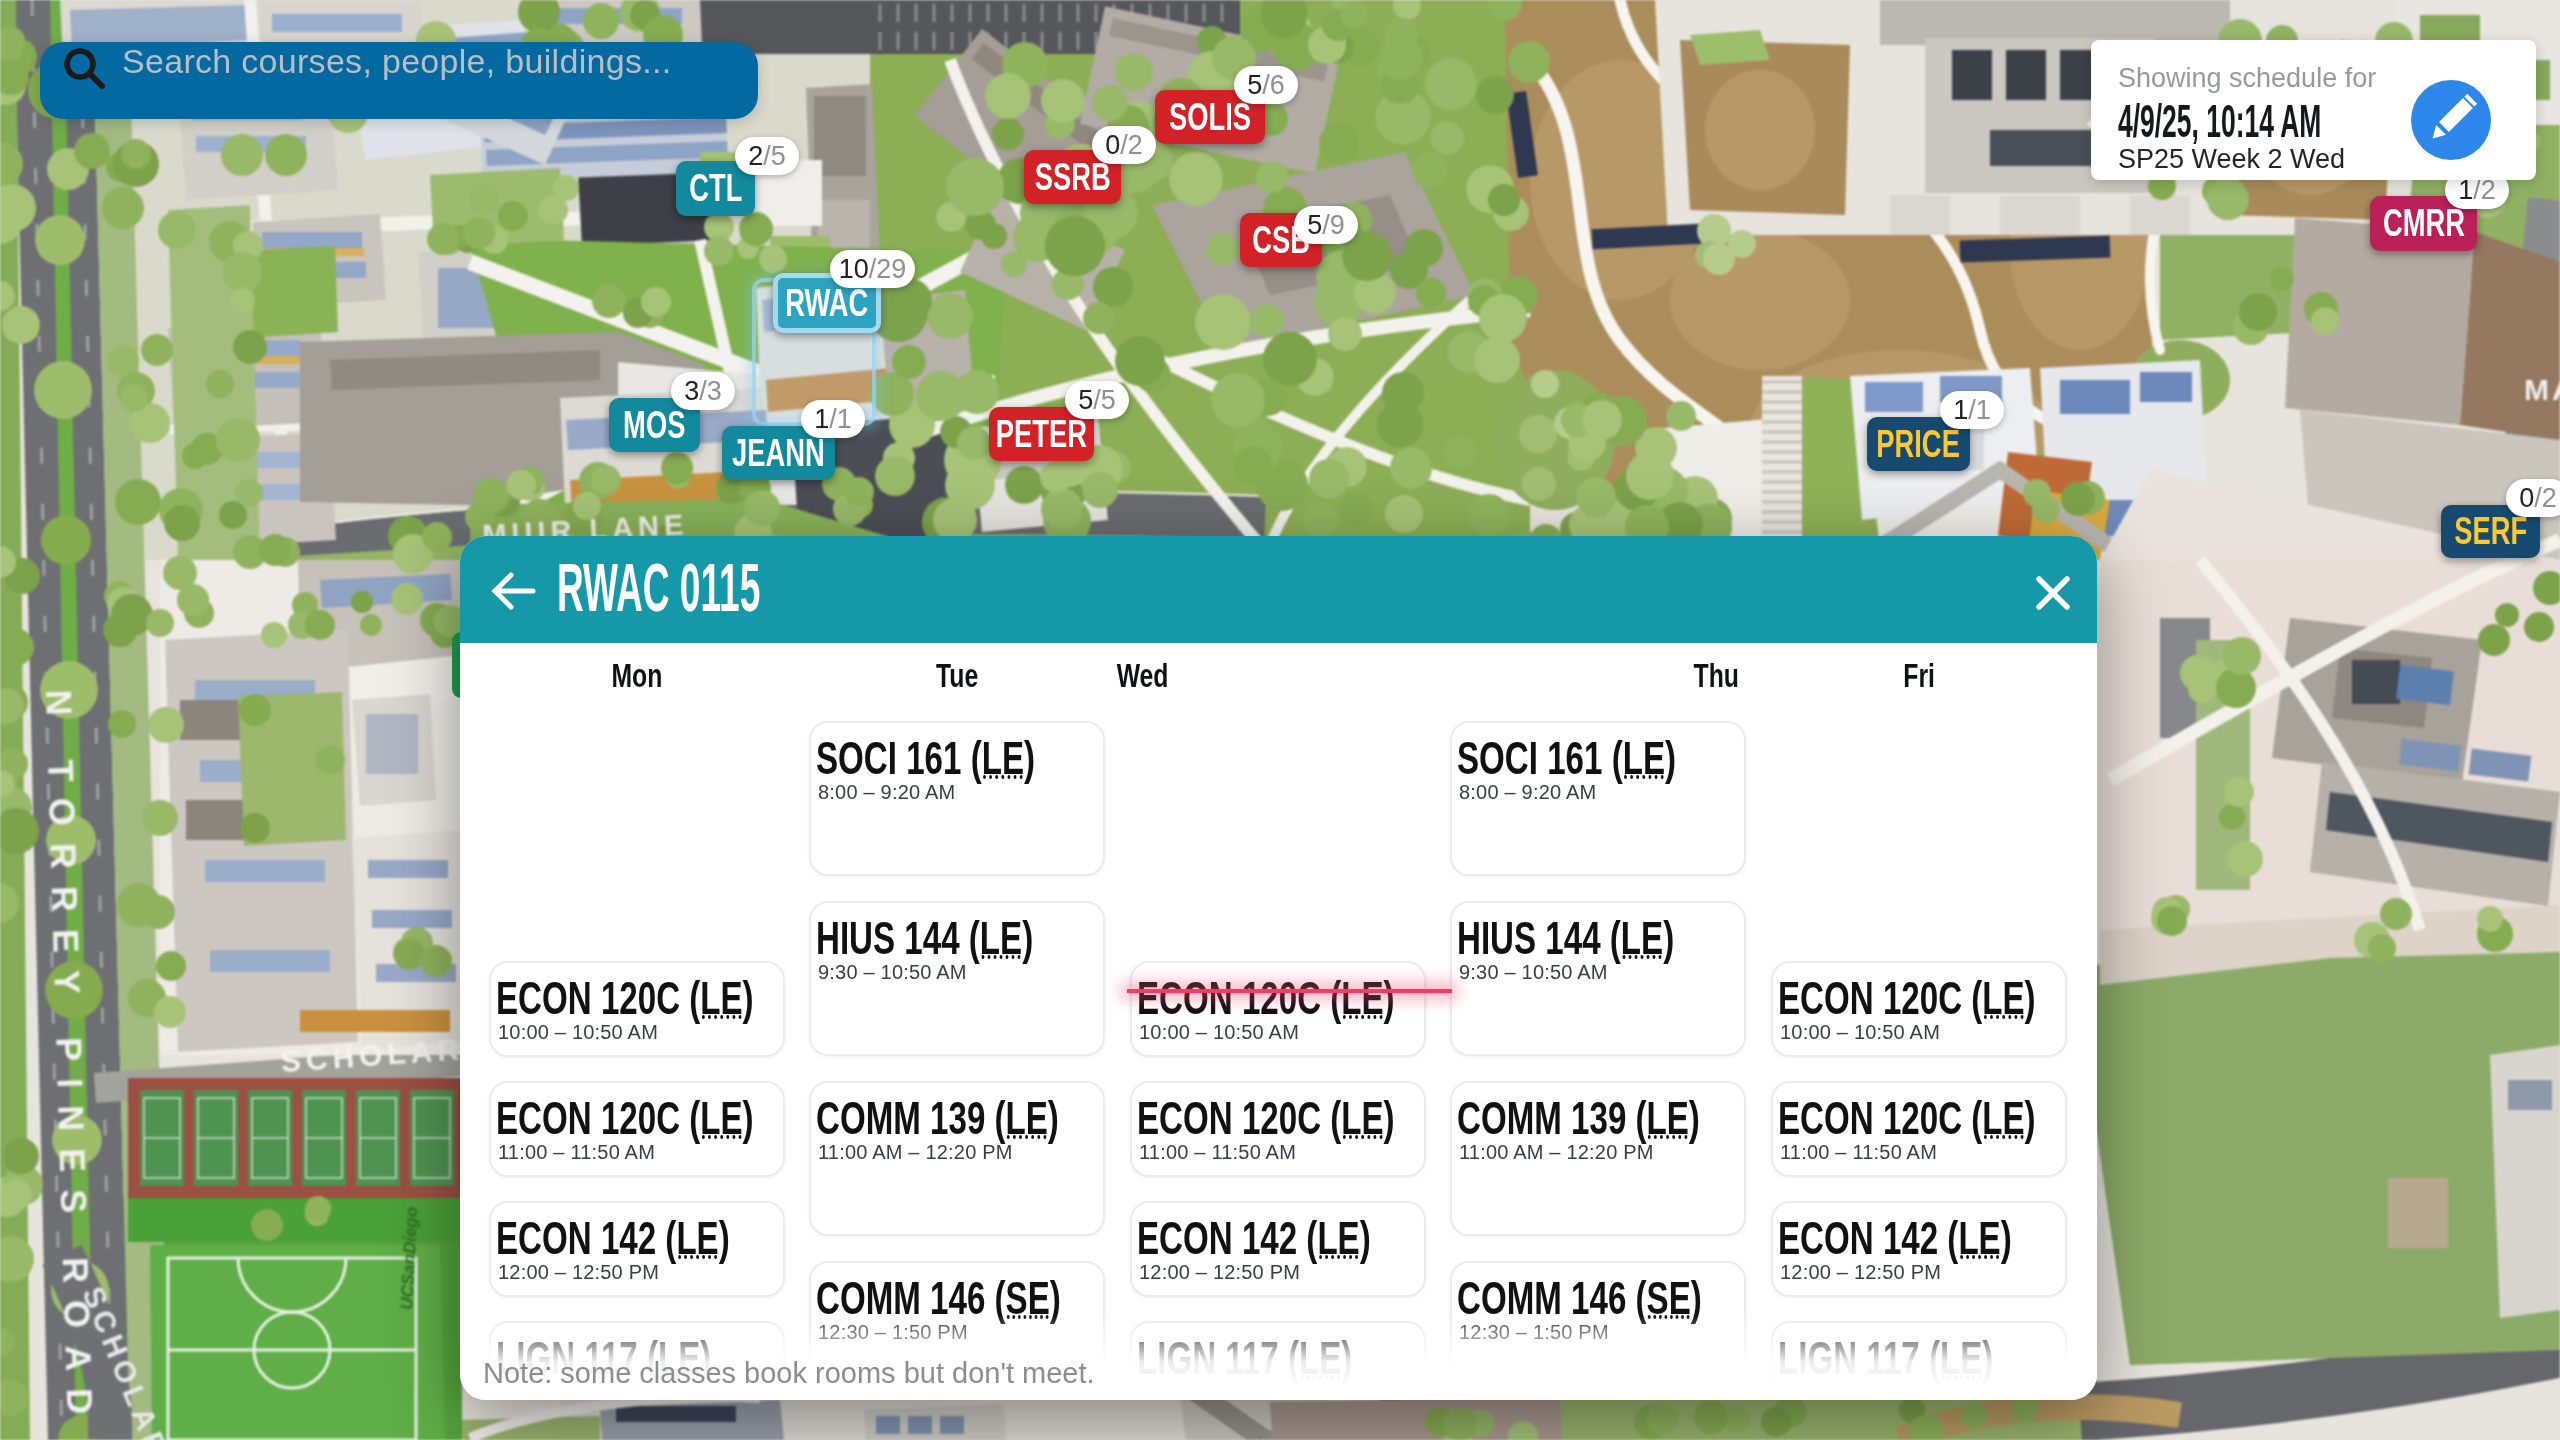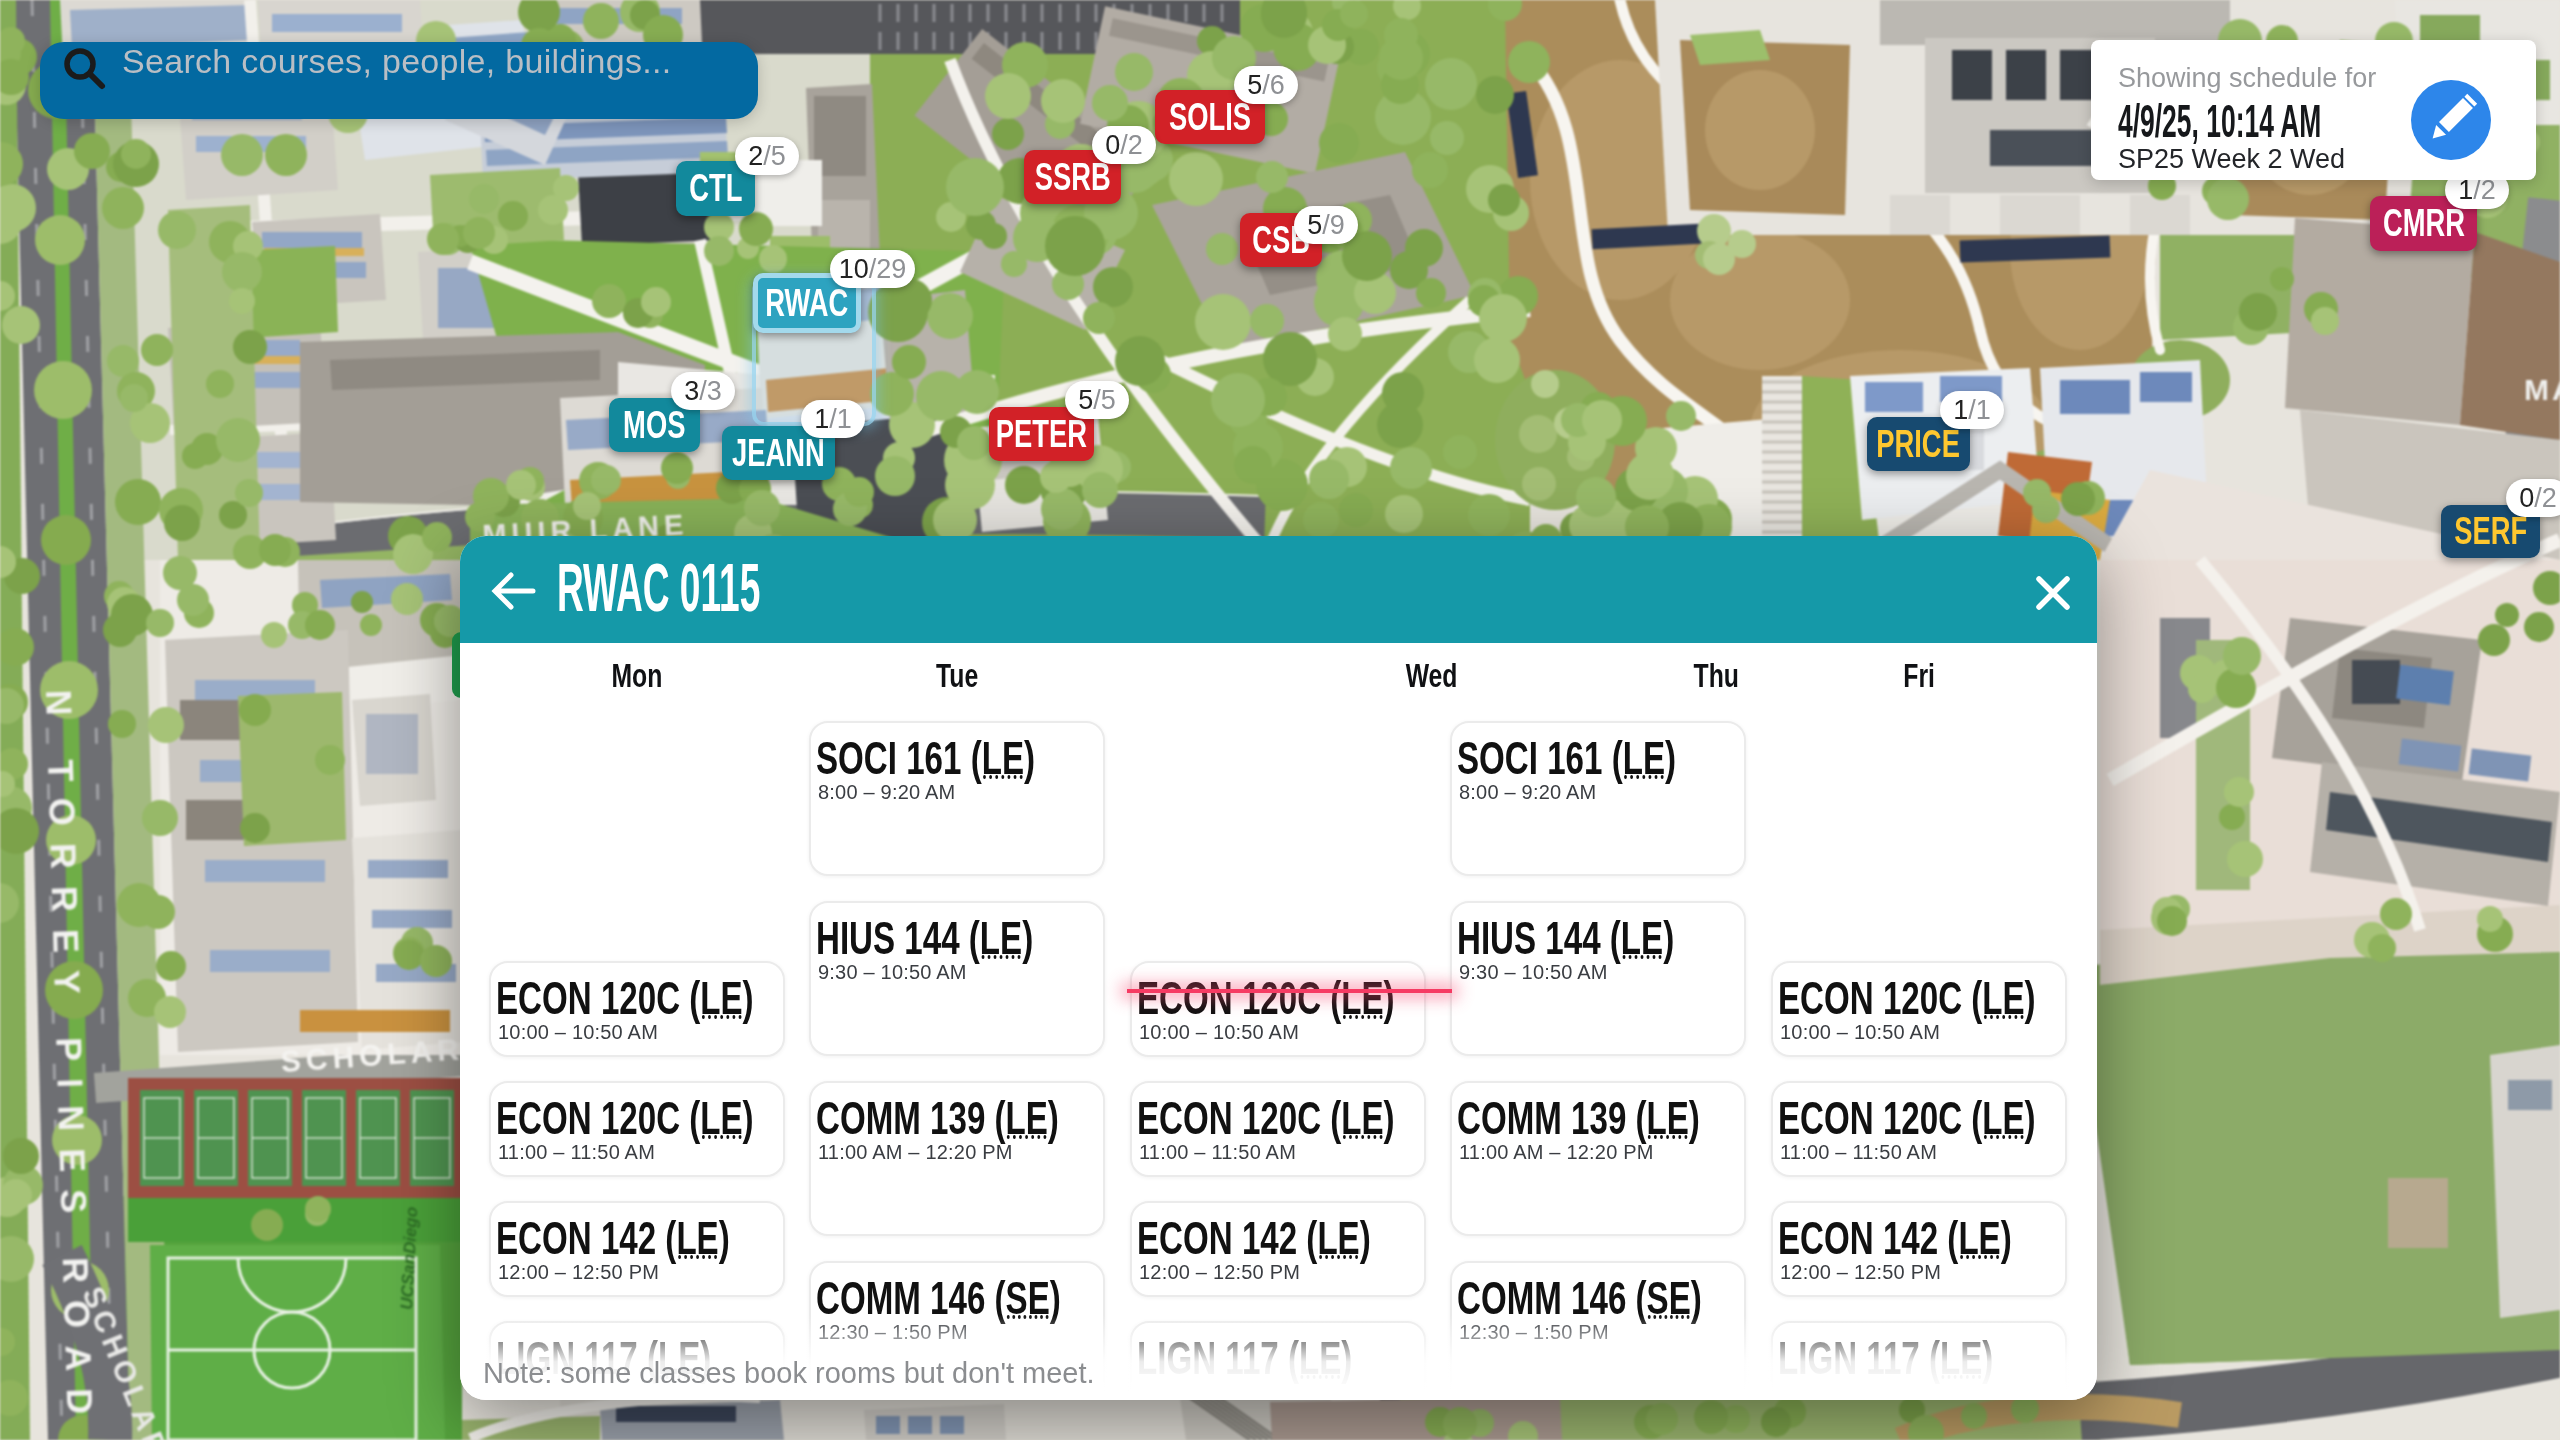--- a/index.html
+++ b/index.html
@@ -1223,21 +1223,21 @@
   </div>
 
 <div class="pill" style="left:1092px;top:126px;width:64px">0<span class="den">/2</span></div>
 
 <div class="badge bred" style="left:1240px;top:213px;width:82px;height:54px">
     <span class="condc">CSB</span>
   </div>
 
 <div class="pill" style="left:1294px;top:206px;width:64px">5<span class="den">/9</span></div>
 
-<div class="badge" style="left:753px;top:273px;width:108px;height:60px;background:#2da3c0;border:5px solid #a3d9ec">
+<div class="badge" style="left:773px;top:273px;width:108px;height:60px;background:#2da3c0;border:5px solid #a3d9ec">
     <span class="condc">RWAC</span>
   </div>
 
 <div class="pill" style="left:830px;top:250px;width:85px">10<span class="den">/29</span></div>
 
 <div class="badge bteal" style="left:609px;top:398px;width:91px;height:54px">
     <span class="condc">MOS</span>
   </div>
 
 <div class="pill" style="left:671px;top:372px;width:64px">3<span class="den">/3</span></div>
@@ -1285,21 +1285,21 @@
   <div style="position:absolute;left:97px;top:12px;font-size:68px;color:#fff"><span class="cond" style="transform:scaleX(0.545)">RWAC 0115</span></div>
 
   <svg style="position:absolute;left:1571px;top:35px" width="44" height="44" viewBox="0 0 44 44">
       <path d="M8,8 L36,36 M36,8 L8,36" stroke="#fff" stroke-width="5.5" fill="none" stroke-linecap="round"></path>
     </svg>
 
   <div style="position:absolute;left:29px;top:121px;width:296px;text-align:center;font-size:33px;color:#101114"><span class="condc" style="transform:scaleX(0.75)">Mon</span></div>
 
   <div style="position:absolute;left:349px;top:121px;width:296px;text-align:center;font-size:33px;color:#101114"><span class="condc" style="transform:scaleX(0.75)">Tue</span></div>
 
-  <div style="position:absolute;left:710px;top:121px;width:296px;text-align:right;font-size:33px;color:#101114"><span class="condc" style="transform:scaleX(0.75)">Wed</span></div>
+  <div style="position:absolute;left:648px;top:121px;width:296px;text-align:left;font-size:33px;color:#101114"><span class="condc" style="transform:scaleX(0.75)">Wed</span></div>
 
   <div style="position:absolute;left:990px;top:121px;width:296px;text-align:right;font-size:33px;color:#101114"><span class="condc" style="transform:scaleX(0.75)">Thu</span></div>
 
   <div style="position:absolute;left:1311px;top:121px;width:296px;text-align:center;font-size:33px;color:#101114"><span class="condc" style="transform:scaleX(0.75)">Fri</span></div>
 
   <div class="card" style="left:29px;top:425px;width:296px;height:96px">
       <div class="ct"><span class="cond">ECON 120C (<span class="du">LE</span>)</span></div>
       <div class="tm">10:00 – 10:50 AM</div>
     </div>
 

